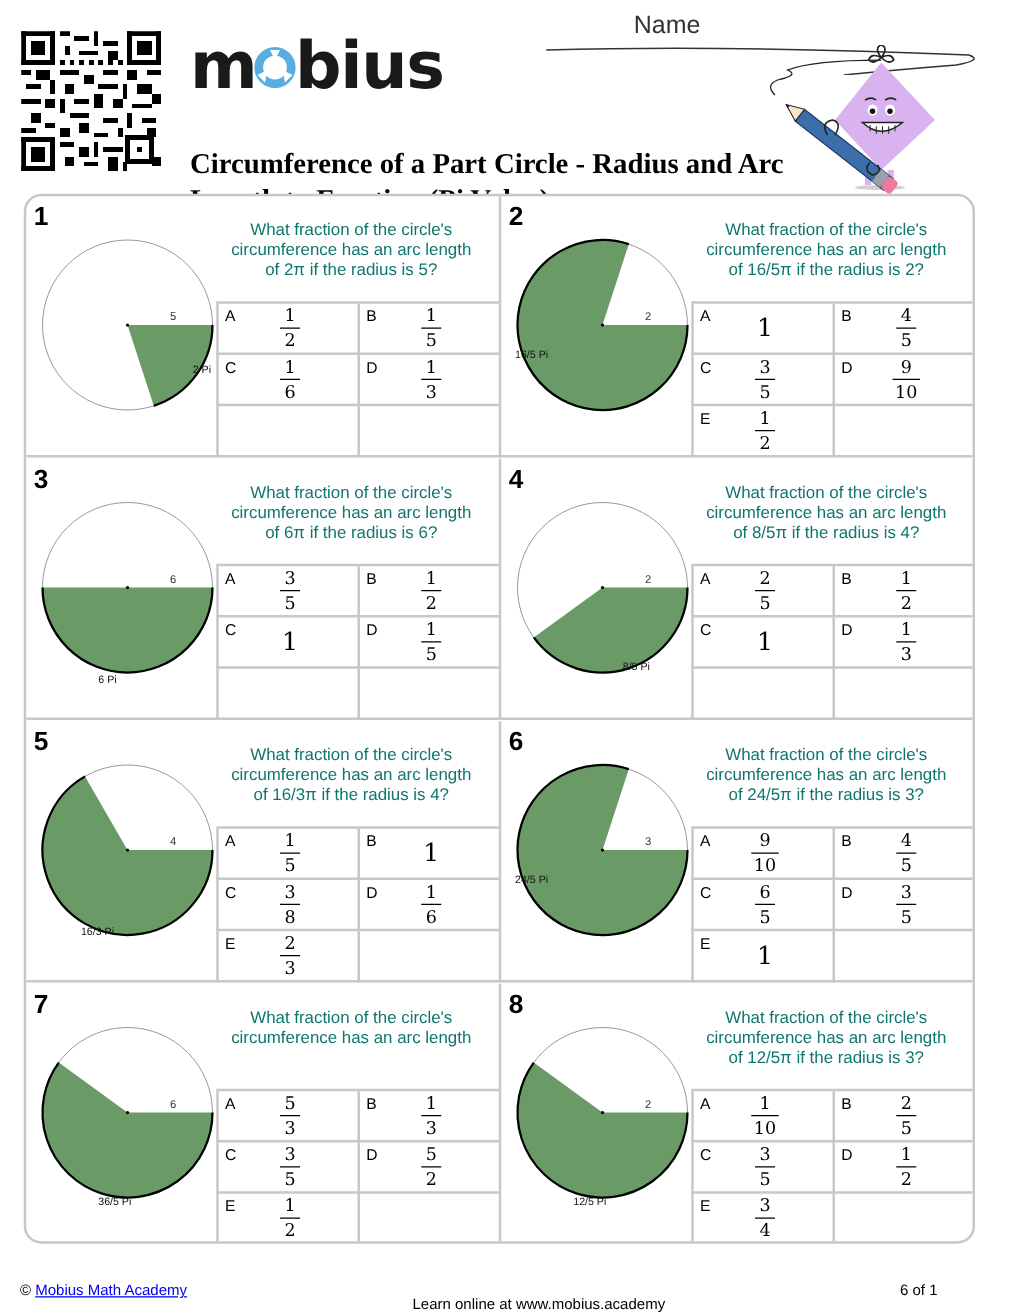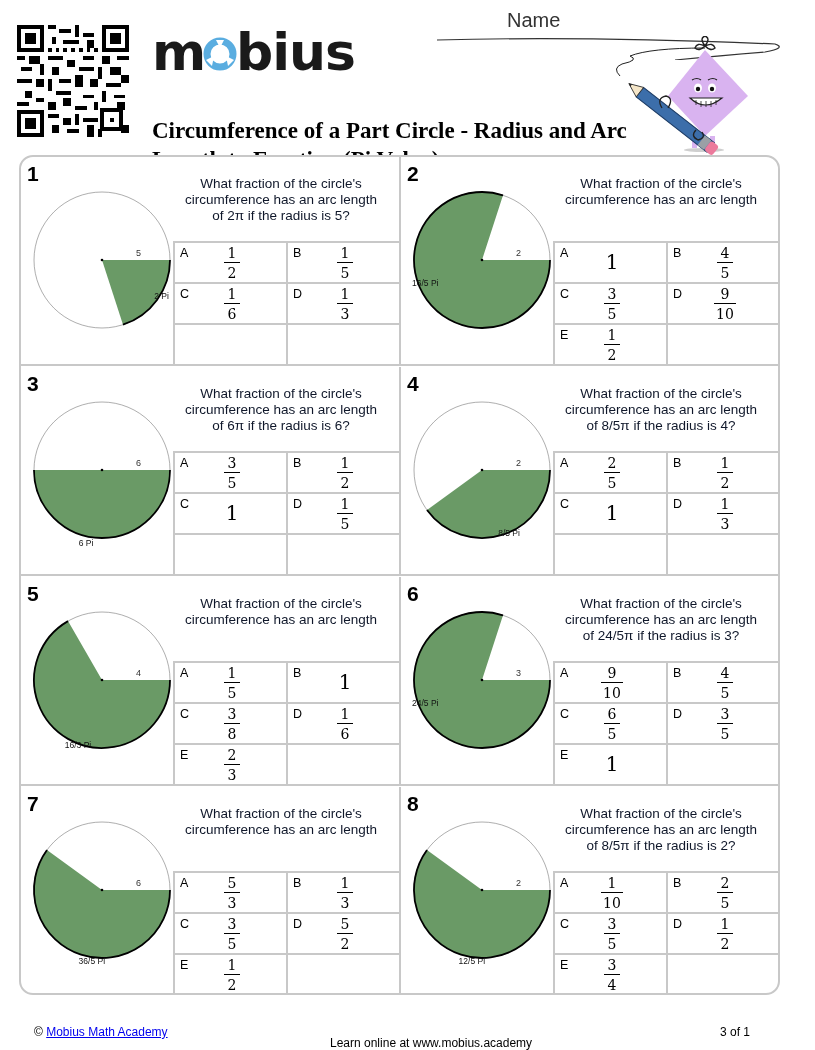--- a/index.html
+++ b/index.html
@@ -13,35 +13,35 @@
   .name-label { position: absolute; left: 463px; top: 9px; font-family: Liberation Sans, sans-serif; font-size: 20px; color: #333; margin-left: 44px; }
   .name-line { position: absolute; left: 435px; top: 30px; width: 350px; height: 30px; }
   .mascot { position: absolute; left: 610px; top: 36px; width: 150px; height: 120px; }
 
   .sheet { position: absolute; left: 19px; top: 155px; width: 761px; height: 840px; border: 2px solid #c8c8c8; border-radius: 14px; overflow: hidden; background: #fff; }
   .panel { position: absolute; width: 380px; height: 209px; border-right: 2px solid #c8c8c8; border-bottom: 2px solid #c8c8c8; }
   .panel.right { border-right: none; }
   .panel.last { border-bottom: none; }
   .pnum { position: absolute; left: 6px; top: 6px; font-weight: bold; font-size: 21px; line-height: 22px; }
   .pie { position: absolute; left: 6px; top: 28px; width: 150px; height: 150px; overflow: visible; }
-  .question { position: absolute; left: 140px; top: 19px; width: 240px; text-align: center; font-size: 13.5px; line-height: 16px; color: #0f172a; }
+  .question { position: absolute; left: 140px; top: 19px; width: 240px; text-align: center; font-size: 13.5px; line-height: 16px; color: #0f766e; }
   .opts { position: absolute; left: 152px; top: 84px; width: 228px; height: 125px; border-top: 2px solid #c8c8c8; }
   .opt { position: absolute; width: 114px; height: 41px; border-left: 2px solid #c8c8c8; border-bottom: 2px solid #c8c8c8; }
   .opt.c2 { left: 113px; }
   .opt.r0 { top: 0; } .opt.r1 { top: 41px; } .opt.r2 { top: 82px; border-bottom: none; height: 41px; }
   .opt .letter { position: absolute; left: 5px; top: 3px; font-size: 12.5px; }
   .frac { position: absolute; left: 45px; top: 2px; width: 24px; text-align: center; font-family: "DejaVu Serif", serif; font-size: 14px; line-height: 16px; }
   .frac .num { display: block; }
   .frac .bar { display: block; height: 1px; background: #000; margin: 1px 4px 2px 4px; }
   .frac .den { display: block; }
   .frac.wide .bar { margin-left: 1px; margin-right: 1px; }
   .whole { position: absolute; left: 45px; top: 8px; width: 24px; text-align: center; font-family: "DejaVu Serif", serif; font-size: 20px; line-height: 22px; }
 
   .footer { position: absolute; top: 1025px; font-size: 12px; color: #000; }
-  .footer.left { left: 34px; }
+  .footer.left { left: 16px; }
   .footer.left a { color: #0000ee; text-decoration: underline; }
   .footer.mid { left: 330px; margin-top: 11px; }
   .footer.right { left: 720px; }
 </style>
 </head>
 <body>
 
 <svg class="qr" viewBox="0 0 29 29" shape-rendering="crispEdges">
   <rect width="29" height="29" fill="#fff"></rect>
   <g fill="#000">
@@ -224,20 +224,21 @@
       <circle class="pie-bg" r="68" fill="#ffffff" stroke="#777" stroke-width="0.6"></circle>
       <path class="pie-sector" fill="#6a9a66" d="M 0 0 L 68 0 A 68 68 0 1 1 21.01 -64.67 Z"></path>
       <path class="pie-arc" fill="none" stroke="#000" stroke-width="1.8" d="M 68 0 A 68 68 0 1 1 21.01 -64.67"></path>
       <circle r="1.3" fill="#000"></circle>
       <text class="rlabel" x="34" y="-4" font-size="9" font-family="Liberation Sans, sans-serif" fill="#333">2</text>
       <text class="alabel" font-size="8.5" font-family="Liberation Sans, sans-serif" fill="#111" text-anchor="start" x="-70.0" y="26.0">16/5 Pi</text>
     </svg>
     <div class="question">
       <div class="q1">What fraction of the circle's</div>
       <div class="q2">circumference has an arc length</div>
+      <div class="q3">of 16/5π if the radius is 2?</div>
     </div>
     <div class="opts">
         <div class="opt r0">
           <span class="letter">A</span>
           <span class="whole">1</span>
         </div>
         <div class="opt r0 c2">
           <span class="letter">B</span>
           <span class="frac">
             <span class="num">4</span>
@@ -374,20 +375,21 @@
       <circle class="pie-bg" r="68" fill="#ffffff" stroke="#777" stroke-width="0.6"></circle>
       <path class="pie-sector" fill="#6a9a66" d="M 0 0 L 68 0 A 68 68 0 1 1 -33.99 -58.90 Z"></path>
       <path class="pie-arc" fill="none" stroke="#000" stroke-width="1.8" d="M 68 0 A 68 68 0 1 1 -33.99 -58.90"></path>
       <circle r="1.3" fill="#000"></circle>
       <text class="rlabel" x="34" y="-4" font-size="9" font-family="Liberation Sans, sans-serif" fill="#333">4</text>
       <text class="alabel" font-size="8.5" font-family="Liberation Sans, sans-serif" fill="#111" text-anchor="middle" x="-24.0" y="67.8">16/3 Pi</text>
     </svg>
     <div class="question">
       <div class="q1">What fraction of the circle's</div>
       <div class="q2">circumference has an arc length</div>
+      <div class="q3">of 16/3π if the radius is 4?</div>
     </div>
     <div class="opts">
         <div class="opt r0">
           <span class="letter">A</span>
           <span class="frac">
             <span class="num">1</span>
             <span class="bar"></span>
             <span class="den">5</span>
           </span>
         </div>
@@ -541,21 +543,21 @@
       <circle class="pie-bg" r="68" fill="#ffffff" stroke="#777" stroke-width="0.6"></circle>
       <path class="pie-sector" fill="#6a9a66" d="M 0 0 L 68 0 A 68 68 0 1 1 -55.01 -39.97 Z"></path>
       <path class="pie-arc" fill="none" stroke="#000" stroke-width="1.8" d="M 68 0 A 68 68 0 1 1 -55.01 -39.97"></path>
       <circle r="1.3" fill="#000"></circle>
       <text class="rlabel" x="34" y="-4" font-size="9" font-family="Liberation Sans, sans-serif" fill="#333">2</text>
       <text class="alabel" font-size="8.5" font-family="Liberation Sans, sans-serif" fill="#111" text-anchor="middle" x="-10.2" y="74.3">12/5 Pi</text>
     </svg>
     <div class="question">
       <div class="q1">What fraction of the circle's</div>
       <div class="q2">circumference has an arc length</div>
-      <div class="q3">of 8/5π if the radius is 2?</div>
+      <div class="q3">of 12/5π if the radius is 3?</div>
     </div>
     <div class="opts">
         <div class="opt r0">
           <span class="letter">A</span>
           <span class="frac wide">
             <span class="num">1</span>
             <span class="bar"></span>
             <span class="den">10</span>
           </span>
         </div>
@@ -594,13 +596,13 @@
         <div class="opt r2 c2"></div>
       </div>
   </div>
   </div>
 
 <div class="footer left">
   <span>©</span>
   <a href="#">Mobius Math Academy</a>
 </div>
 <div class="footer mid">Learn online at www.mobius.academy</div>
-<div class="footer right">3 of 1</div>
+<div class="footer right">6 of 1</div>
 
 </body></html>

